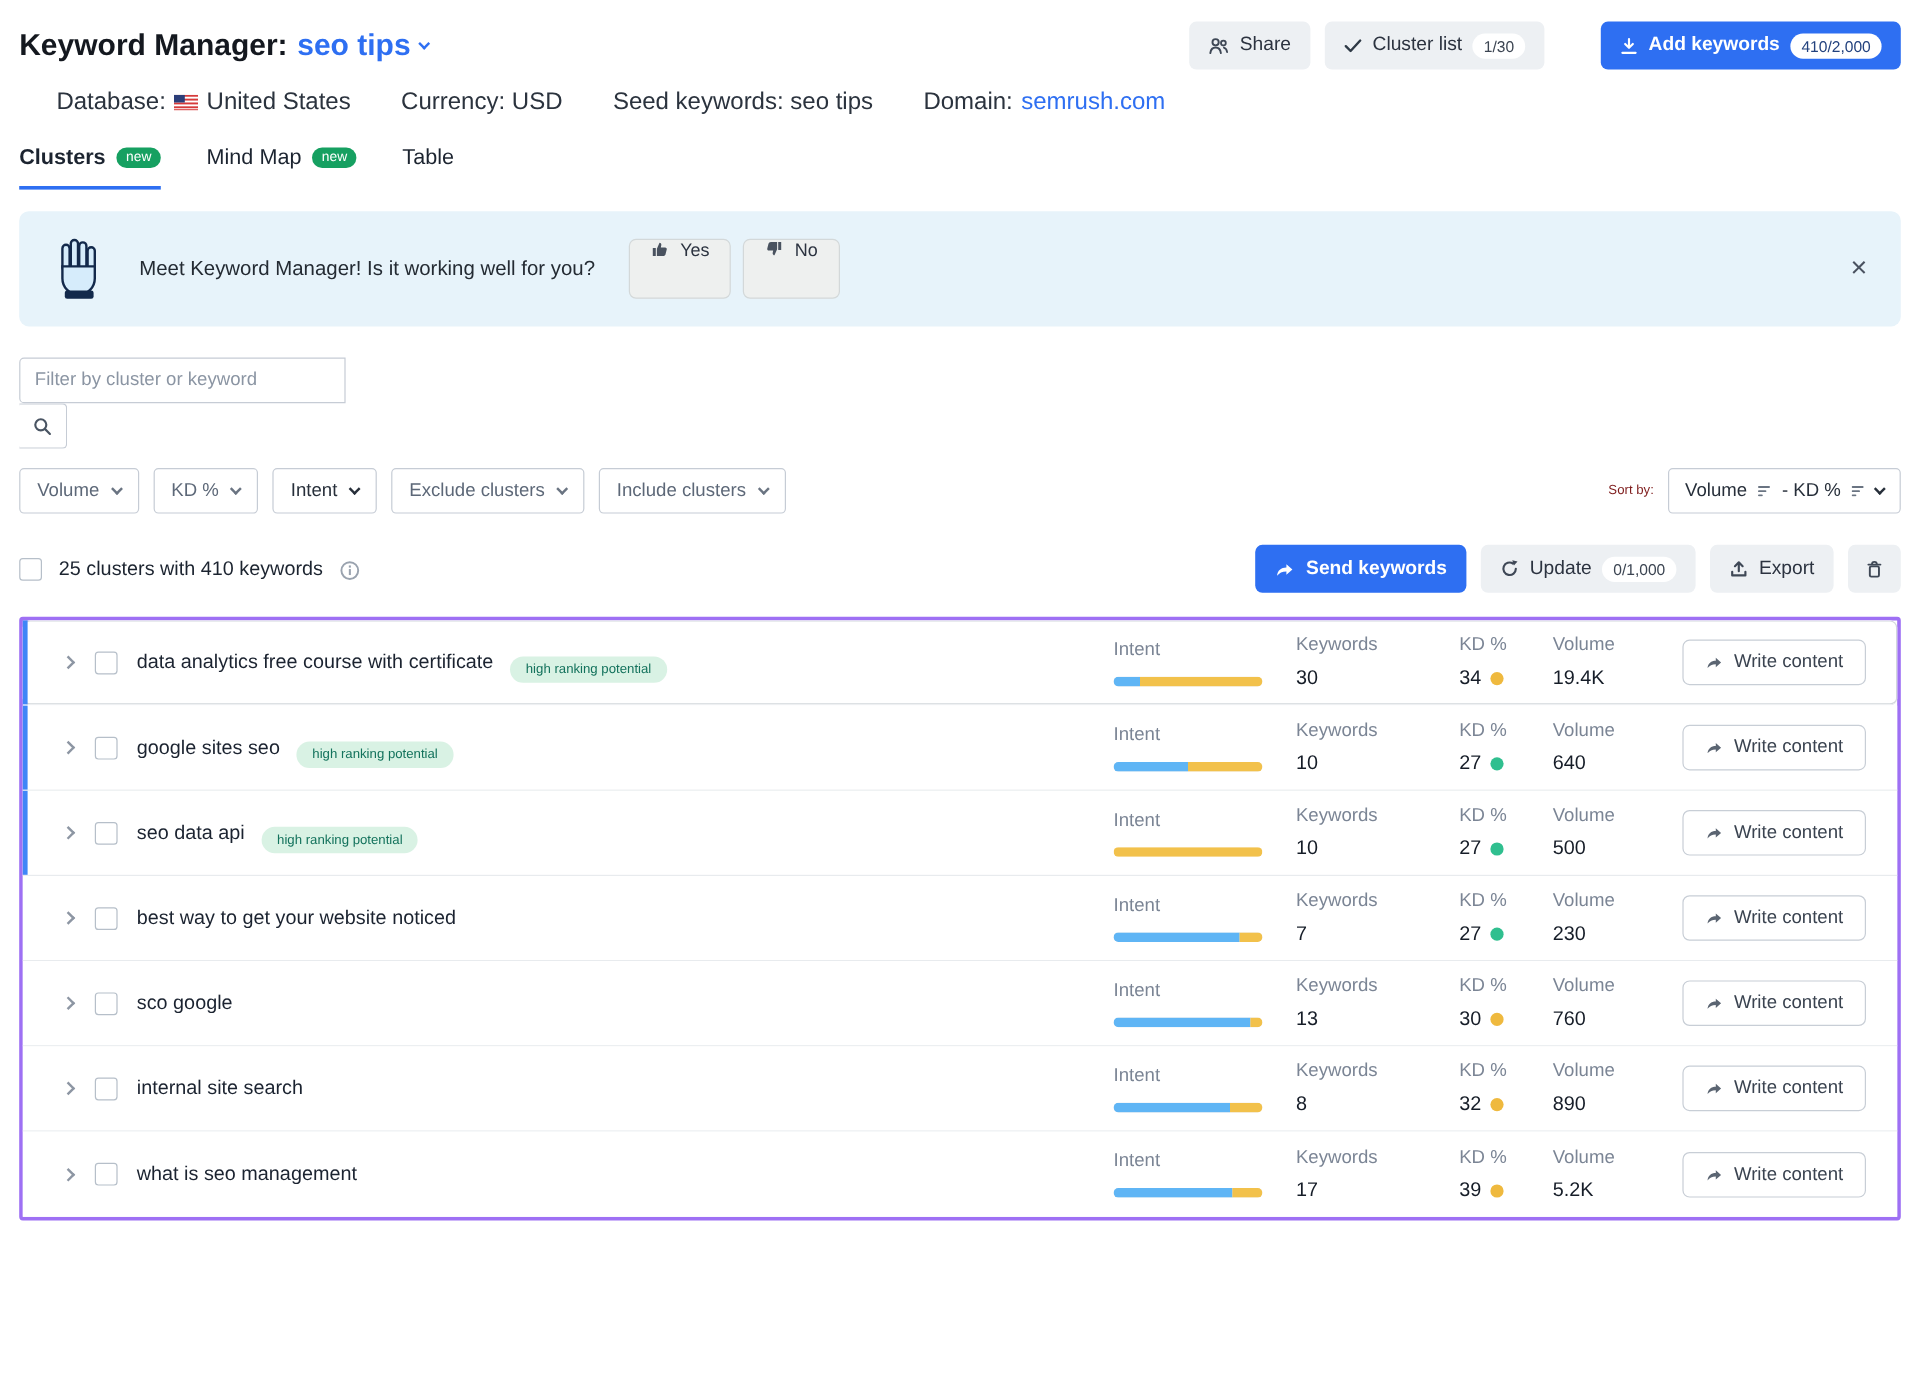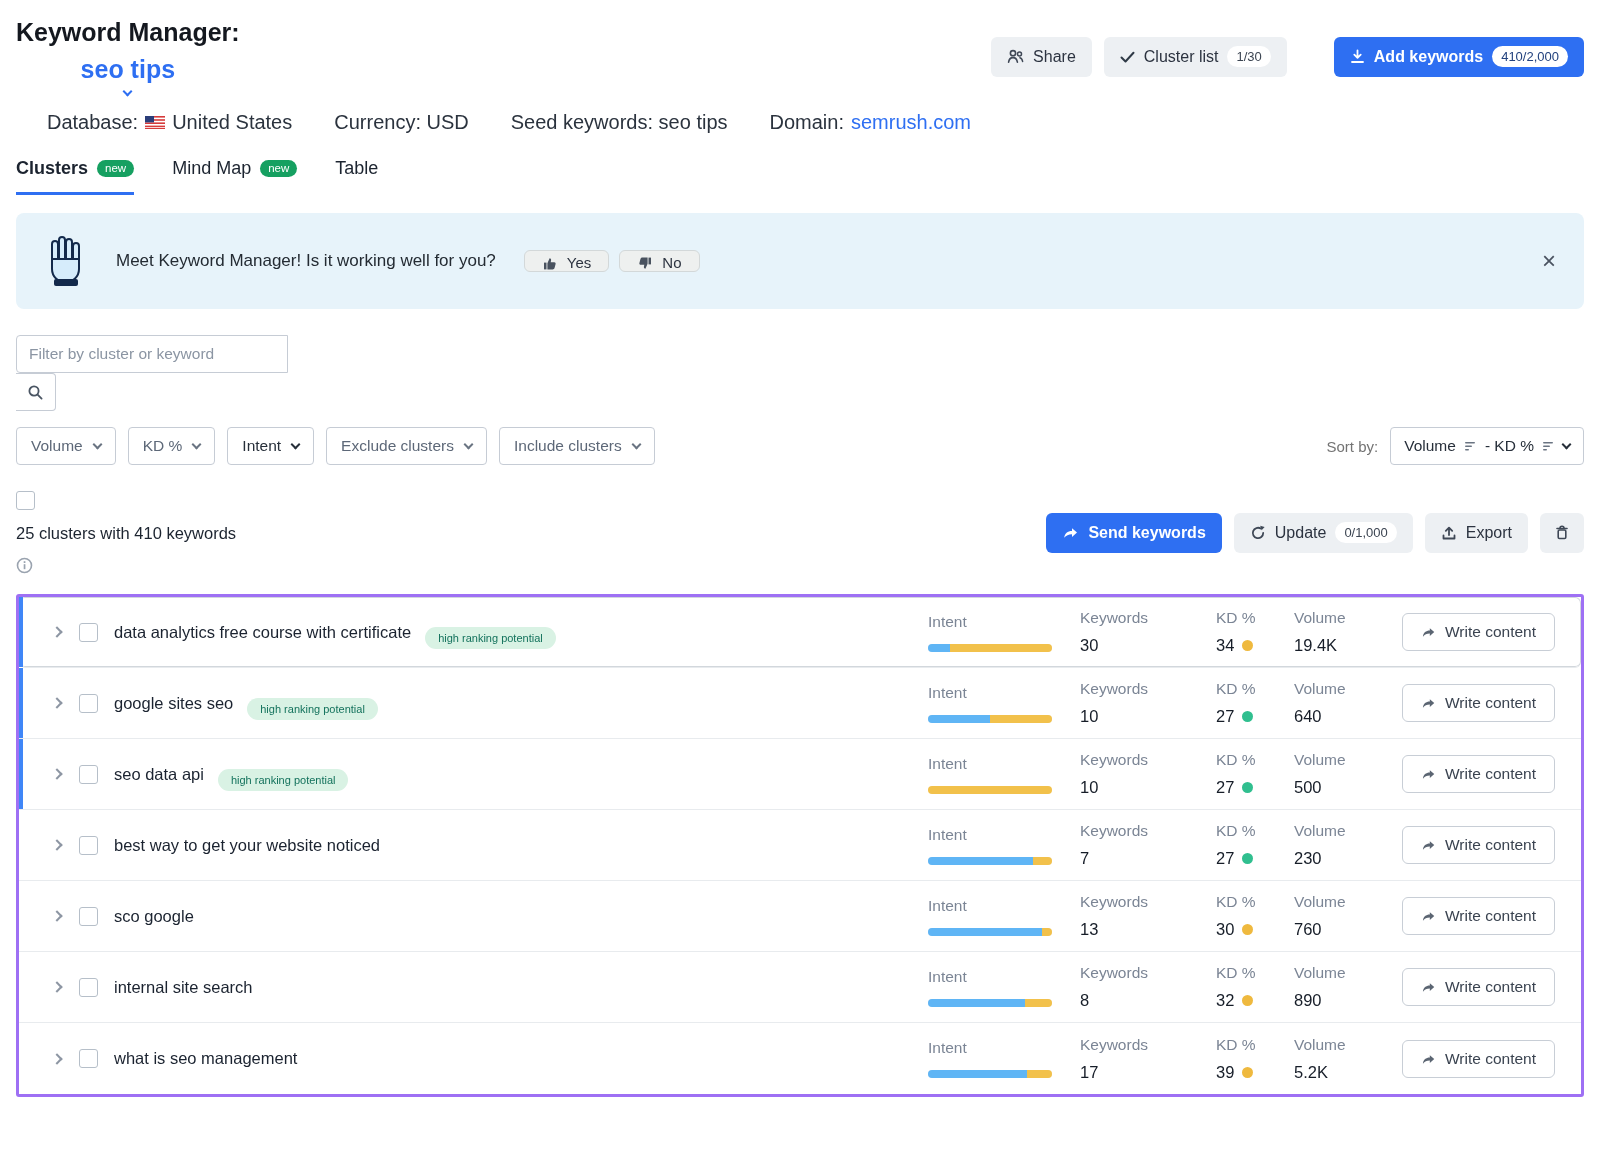--- a/index.html
+++ b/index.html
@@ -2,21 +2,21 @@
 <html style="--accent-blue: #2e6ff2; --bar-blue: #5fb5f5; --bar-yellow: #f2c14b; --dot-green: #30bf8f; --dot-yellow: #efb93e; --hrp-badge-bg: #d9f2e4; --hrp-badge-text: #13725c; --new-badge-bg: #16a061; --banner-bg: #e7f3fa; --purple-border: #9e70f4; --stripe-blue: #3f86f7;"><head>
 <meta charset="utf-8">
 <style>
   *{box-sizing:border-box;margin:0;padding:0;}
   html,body{width:1600px;height:1151px;}
   body{background:#fff;font-family:"Liberation Sans",sans-serif;color:#1c2430;overflow:hidden;}
   .page{padding:18px 16px 0;}
 
   
   .header{display:flex;align-items:center;justify-content:space-between;}
-  .title{font-size:25px;font-weight:700;color:#14181f;display:flex;align-items:center;gap:8px;flex-direction:column;}
+  .title{font-size:25px;font-weight:700;color:#14181f;display:flex;align-items:center;gap:8px;}
   .title .project{color:var(--accent-blue,#2e6ff2);}
   .caret{display:inline-block;width:7px;height:7px;border-right:2px solid currentColor;border-bottom:2px solid currentColor;transform:rotate(45deg);margin-top:-4px;}
   .caret.blue{color:var(--accent-blue,#2e6ff2);}
   .header-actions{display:flex;align-items:center;gap:12px;}
   .btn{display:inline-flex;align-items:center;gap:9px;height:40px;padding:0 16px;border-radius:6px;font-size:16px;border:none;cursor:pointer;font-family:inherit;}
   .btn-gray{background:#edf0f3;color:#2c3340;}
   .btn-blue{background:var(--accent-blue,#2e6ff2);color:#fff;font-weight:700;margin-left:35px;}
   .pill{background:#fff;border-radius:12px;padding:3px 9px;font-size:13px;color:#3c4552;font-weight:400;}
   .pill-on-blue{color:#23427e;}
 
@@ -29,42 +29,42 @@
   
   .tabs{display:flex;gap:38px;margin-top:24px;font-size:18px;}
   .tab{display:flex;align-items:center;gap:9px;padding-bottom:13px;color:#1c2430;cursor:pointer;border-bottom:3px solid transparent;}
   .tab.active{border-bottom-color:var(--accent-blue,#2e6ff2);font-weight:700;}
   .new-badge{background:var(--new-badge-bg,#16a061);color:#fff;font-size:11.5px;font-weight:400;padding:2.5px 8px;border-radius:10px;line-height:1;}
 
   
   .banner{margin-top:18px;background:var(--banner-bg,#e7f3fa);border-radius:8px;height:96px;display:flex;align-items:center;padding:0 28px;gap:28px;}
   .banner-text{font-size:17px;color:#242b33;}
   .banner-btns{display:flex;gap:10px;}
-  .banner-btn{display:inline-flex;align-items:flex-end;gap:9px;height:22px;padding:0 17px;background:#eef0ef;border:1px solid #d3d8d9;border-radius:6px;font-size:15px;color:#2c3340;cursor:pointer;font-family:inherit;}
+  .banner-btn{display:inline-flex;align-items:flex-start;gap:9px;height:50px;padding:0 17px;background:#eef0ef;border:1px solid #d3d8d9;border-radius:6px;font-size:15px;color:#2c3340;cursor:pointer;font-family:inherit;}
   .banner-close{margin-left:auto;font-size:24px;color:#4a5260;cursor:pointer;line-height:1;background:none;border:none;font-family:inherit;}
 
   
   .search-row{margin-top:26px;display:flex;flex-direction:column;}
   .search-input{width:272px;height:38px;border:1px solid #c6ccd5;border-radius:4px 0 0 4px;padding:0 12px;font-size:15.5px;color:#333;font-family:inherit;outline:none;}
   .search-input::placeholder{color:#8b95a3;}
   .search-btn{width:40px;height:38px;border:1px solid #c6ccd5;border-left:none;border-radius:0 4px 4px 0;background:#fff;display:flex;align-items:center;justify-content:center;cursor:pointer;}
 
   
   .dd-row{margin-top:16px;display:flex;align-items:center;gap:12px;}
   .dd{display:inline-flex;align-items:center;gap:11px;height:38px;padding:0 14px;border:1px solid #c6ccd5;border-radius:4px;font-size:15.5px;color:#5d6878;background:#fff;cursor:pointer;font-family:inherit;}
   .dd .caret{color:#6a7482;}
   .dd-intent{color:#272f3a;}
   .dd-intent .caret{color:#272f3a;border-width:2.4px;}
   .sort-group{margin-left:auto;display:flex;align-items:center;gap:12px;}
-  .sort-label{font-size:15px;color:#737373;}
+  .sort-label{font-size:11px;color:#7f1d1d;}
   .sort-control{display:inline-flex;align-items:center;gap:9px;height:38px;padding:0 13px;border:1px solid #c6ccd5;border-radius:4px;font-size:15.5px;color:#272f3a;cursor:pointer;background:#fff;font-family:inherit;}
 
   
   .toolbar{margin-top:26px;display:flex;align-items:center;}
-  .summary{display:flex;align-items:flex-start;gap:14px;font-size:16.5px;color:#1c2430;flex-direction:column;}
+  .summary{display:flex;align-items:flex-end;gap:14px;font-size:16.5px;color:#1c2430;}
   .checkbox{width:19px;height:19px;border:1.5px solid #b6bfc9;border-radius:3px;background:#fff;display:inline-block;cursor:pointer;flex:none;}
   .toolbar-actions{margin-left:auto;display:flex;align-items:center;gap:12px;}
   .icon-btn{width:44px;justify-content:center;padding:0;}
 
   
   .cluster-table{margin-top:20px;border:3px solid var(--purple-border,#9e70f4);border-radius:3px;background:#fff;}
   .cluster-row{position:relative;height:71px;display:flex;align-items:center;border-bottom:1px solid #e8ebee;background:#fff;}
   .cluster-row:last-child{border-bottom:none;}
   .cluster-row.focused{box-shadow:inset 0 0 0 1px #d2d7dc;border-radius:6px;}
   .stripe{position:absolute;left:0;top:0;bottom:0;width:4px;background:var(--stripe-blue,#3f86f7);display:none;}

